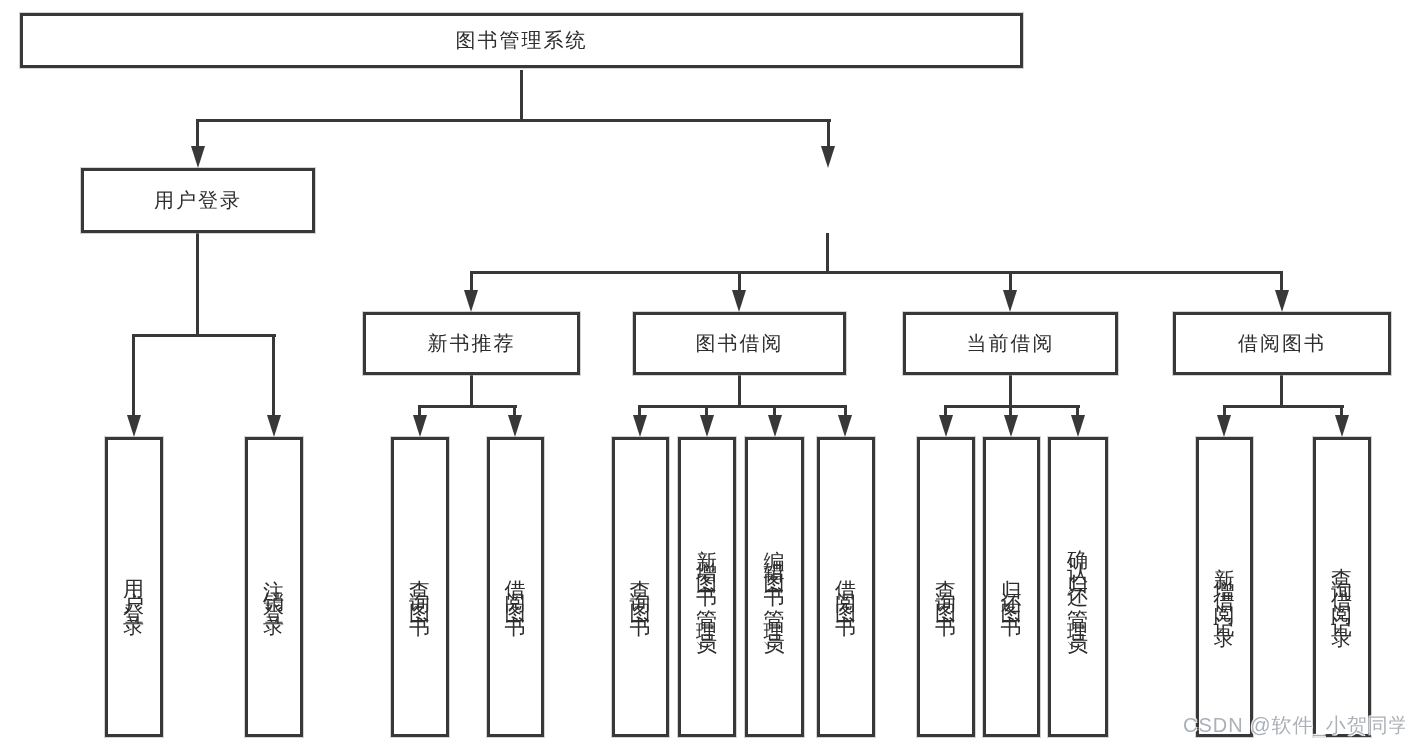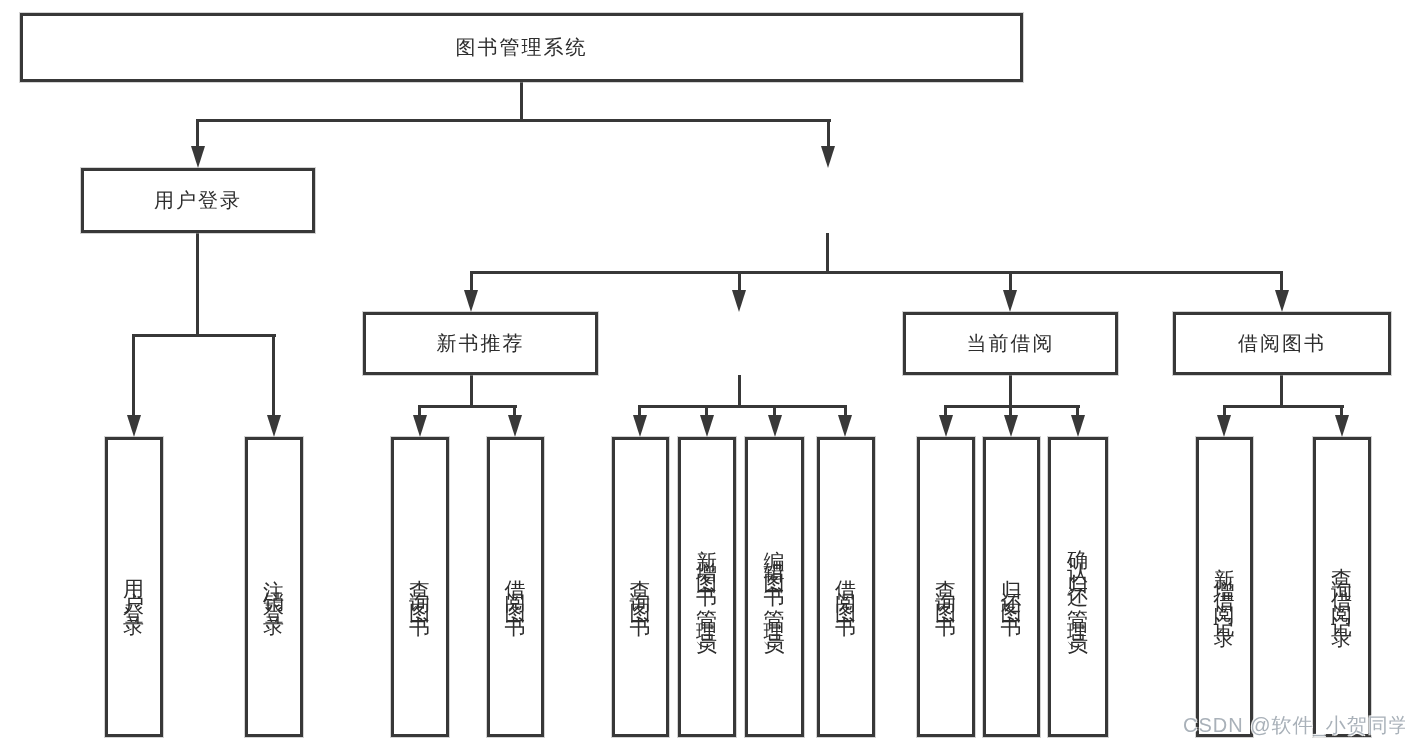--- a/index.html
+++ b/index.html
@@ -30,21 +30,21 @@
     font-size:20px;letter-spacing:1px;color:#a9b1b9;
     text-shadow:1px 1px 0 rgba(255,255,255,.95),-1px -1px 0 rgba(255,255,255,.8),1px -1px 0 rgba(255,255,255,.8),-1px 1px 0 rgba(255,255,255,.8);
     white-space:nowrap;
   }
 </style>
 </head>
 <body>
 
 <div class="canvas">
 
-  <div class="box" style="left:20px;top:13px;width:1003px;height:69px">
+  <div class="box" style="left:20px;top:13px;width:1003px;height:55px">
     <span>图书管理系统</span>
   </div>
 
   <div class="vline" style="left:520px;top:70px;width:3px;height:51px"></div>
   <div class="hline" style="left:196px;top:119px;width:635px;height:3px"></div>
   <div class="vline" style="left:196px;top:119px;width:3px;height:30px"></div>
   <div class="arrow" style="left:191px;top:146px"></div>
   <div class="vline" style="left:827px;top:119px;width:3px;height:30px"></div>
   <div class="arrow" style="left:821px;top:146px"></div>
 
@@ -63,22 +63,25 @@
   <div class="hline" style="left:470px;top:271px;width:813px;height:3px"></div>
   <div class="vline" style="left:470px;top:271px;width:3px;height:21px"></div>
   <div class="arrow" style="left:464px;top:290px"></div>
   <div class="vline" style="left:738px;top:271px;width:3px;height:21px"></div>
   <div class="arrow" style="left:732px;top:290px"></div>
   <div class="vline" style="left:1009px;top:271px;width:3px;height:21px"></div>
   <div class="arrow" style="left:1003px;top:290px"></div>
   <div class="vline" style="left:1280px;top:271px;width:3px;height:21px"></div>
   <div class="arrow" style="left:1275px;top:290px"></div>
 
-  <div class="box" style="left:363px;top:312px;width:235px;height:63px">
+  <div class="box" style="left:363px;top:312px;width:217px;height:63px">
     <span>新书推荐</span>
+  </div>
+  <div class="box" style="left:633px;top:312px;width:213px;height:63px">
+    <span>图书借阅</span>
   </div>
   <div class="box" style="left:903px;top:312px;width:215px;height:63px">
     <span>当前借阅</span>
   </div>
   <div class="box" style="left:1173px;top:312px;width:218px;height:63px">
     <span>借阅图书</span>
   </div>
 
   <div class="vline" style="left:470px;top:375px;width:3px;height:33px"></div>
   <div class="hline" style="left:418px;top:405px;width:99px;height:3px"></div>

